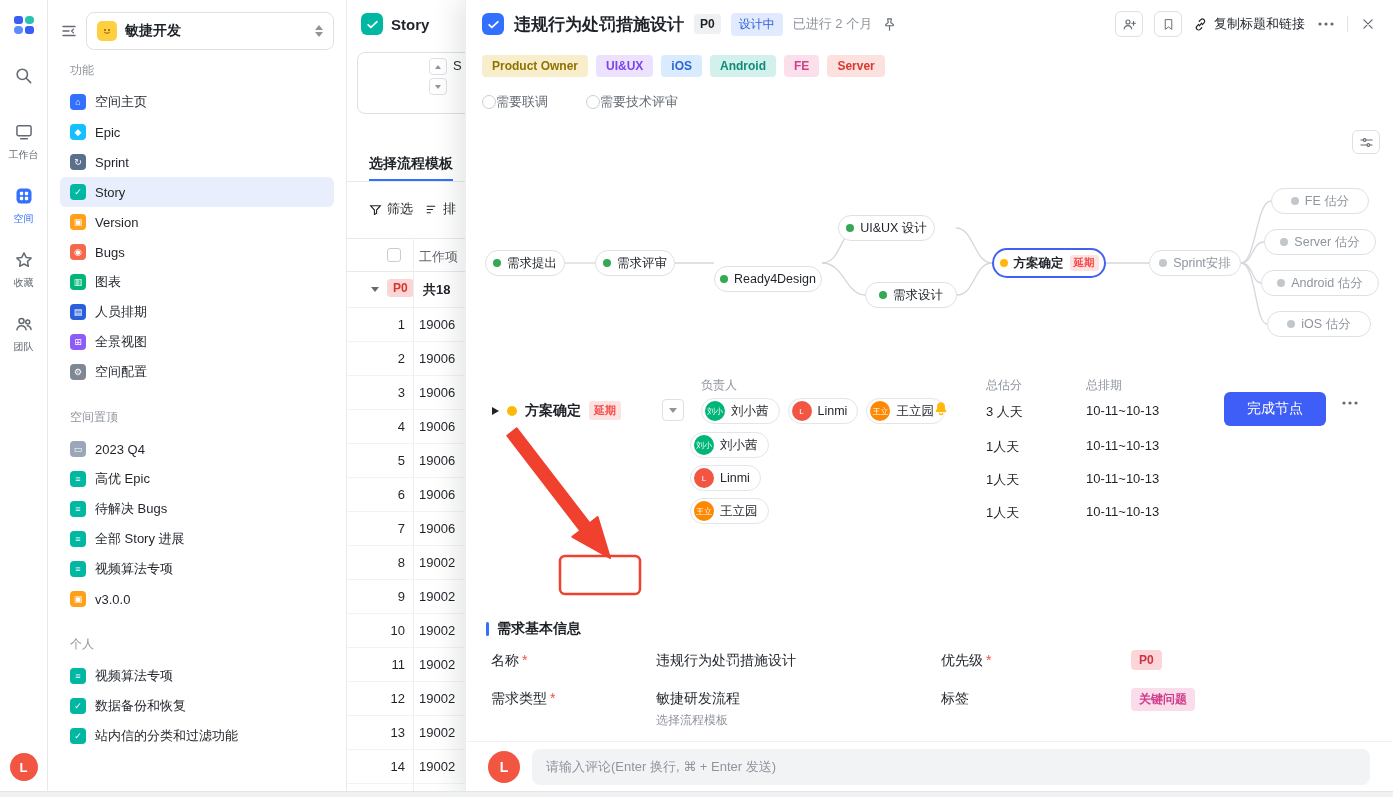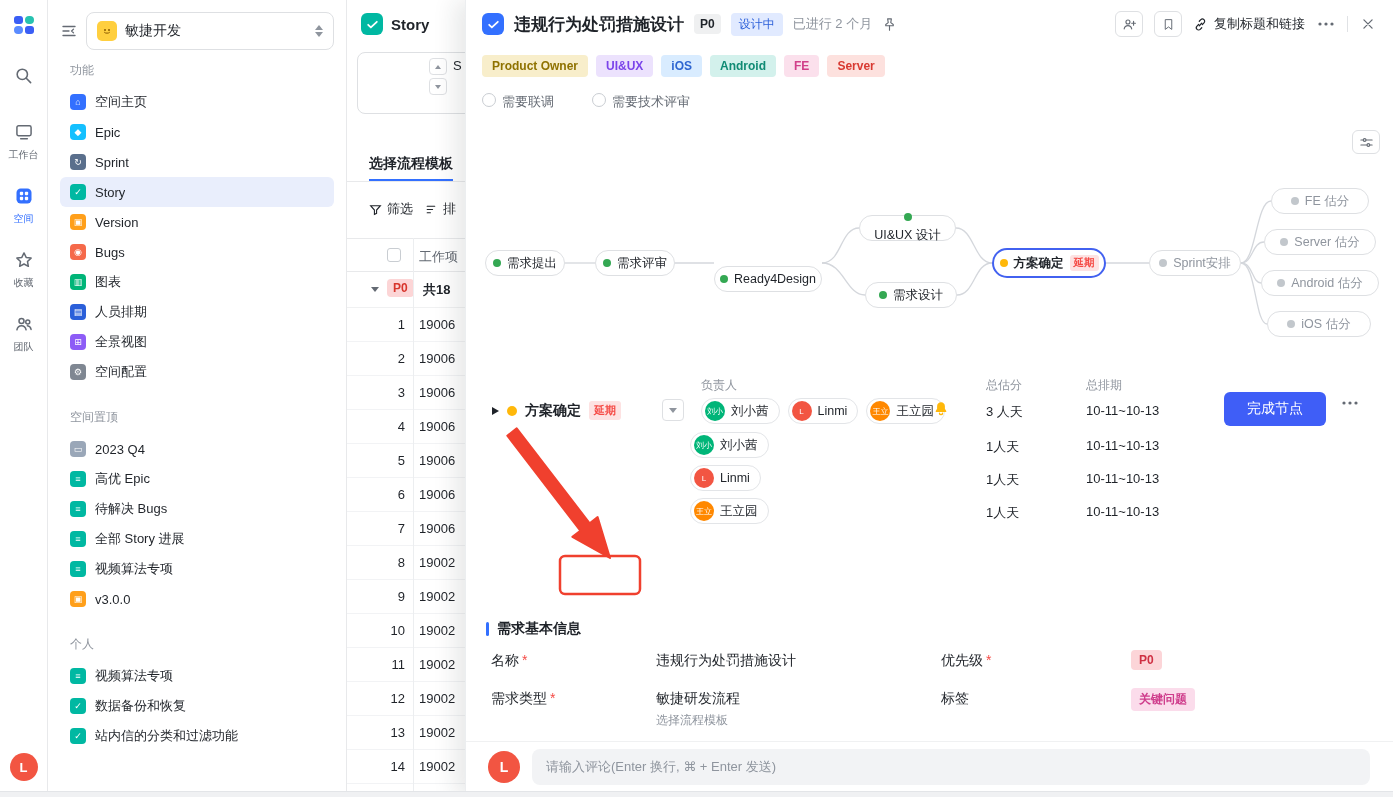--- a/index.html
+++ b/index.html
@@ -23,21 +23,21 @@
 
   
   .sidebar{position:absolute;left:48px;top:0;width:299px;height:100%;background:#fff;
     border-right:1px solid #e8e9eb;z-index:3;overflow:hidden;}
   .sb-head{display:flex;align-items:center;gap:8px;padding:12px 12px 0 12px;}
   .collapse-ic{color:#646a73;flex:none;display:flex;}
   .ws-box{flex:1;display:flex;align-items:center;gap:8px;border:1px solid #dee0e3;border-radius:8px;
     height:38px;padding:0 10px;background:#fff;}
   .ws-avatar{width:20px;height:20px;border-radius:5px;background:#ffcf3f;flex:none;
     display:flex;align-items:center;justify-content:center;}
-  .ws-name{font-size:14px;font-weight:400;flex:1;}
+  .ws-name{font-size:14px;font-weight:700;flex:1;}
   .ws-chevrons{display:flex;flex-direction:column;gap:2px;align-items:center;}
   .tri-up{width:0;height:0;border-left:4px solid transparent;border-right:4px solid transparent;border-bottom:5px solid #8f959e;}
   .tri-down{width:0;height:0;border-left:4px solid transparent;border-right:4px solid transparent;border-top:5px solid #8f959e;}
   .sb-section{padding:20px 12px 2px;}
   .sb-section:first-child{padding-top:12px;}
   .sb-title{font-size:12px;color:#8f959e;padding:0 10px 8px;}
   .sb-item{display:flex;align-items:center;gap:9px;height:30px;padding:0 10px;border-radius:6px;font-size:13px;}
   .sb-item.active{background:#e9eefc;}
   .sb-ic{width:16px;height:16px;border-radius:4px;color:#fff;font-size:9px;line-height:1;
     display:flex;align-items:center;justify-content:center;flex:none;}
@@ -87,21 +87,21 @@
   .pin-wrap{color:#646a73;display:flex;}
   .d-right{margin-left:auto;display:flex;align-items:center;gap:11px;}
   .hbtn{width:28px;height:26px;border:1px solid #dee0e3;border-radius:6px;display:flex;align-items:center;justify-content:center;color:#646a73;background:#fff;}
   .link-group{display:flex;align-items:center;gap:6px;font-size:13px;color:#1f2329;white-space:nowrap;}
   .more-btn{display:flex;align-items:center;padding:2px;}
   .divider-v{width:1px;height:16px;background:#e0e2e5;}
   .close-btn{display:flex;align-items:center;padding:2px;}
   .d-tags{display:flex;gap:8px;padding:7px 16px 0;}
   .tag{font-size:12px;font-weight:700;padding:4px 10px;border-radius:4px;white-space:nowrap;}
   .d-opts{display:flex;gap:38px;padding:16px 16px 0;}
-  .opt{display:flex;gap:6px;color:#646a73;font-size:13px;}
+  .opt{display:flex;align-items:center;gap:0;color:#646a73;font-size:13px;}
   .opt-circle{width:14px;height:14px;border-radius:50%;border:1.5px solid #c9cdd2;background:#fff;}
 
   
   .wf{position:absolute;left:0;top:126px;width:928px;height:238px;}
   .wf svg.conn{position:absolute;left:0;top:0;}
   .wf-settings{position:absolute;right:14px;top:4px;width:28px;height:24px;border:1px solid #dee0e3;border-radius:6px;
     background:#fff;display:flex;align-items:center;justify-content:center;color:#646a73;}
   .wf-node{position:absolute;height:26px;border:1px solid #dee0e3;border-radius:14px;background:#fff;
     display:flex;align-items:center;justify-content:center;gap:6px;font-size:12.5px;white-space:nowrap;}
   .wf-node.pending{color:#8f959e;}
@@ -541,21 +541,21 @@
             <span class="wf-lb" data-interactable="false">需求提出</span>
           </div>
           <div class="wf-node done" data-interactable="true" style="left: 129px; top: 124px; width: 80px;">
             <span class="wf-dot" data-interactable="false"></span>
             <span class="wf-lb" data-interactable="false">需求评审</span>
           </div>
           <div class="wf-node done" data-interactable="true" style="left: 248px; top: 140px; width: 108px;">
             <span class="wf-dot" data-interactable="false"></span>
             <span class="wf-lb" data-interactable="false">Ready4Design</span>
           </div>
-          <div class="wf-node done" data-interactable="true" style="left: 393px; top: 89px; width: 97px; flex-direction: column;">
+          <div class="wf-node done" data-interactable="true" style="left: 372px; top: 89px; width: 97px;">
             <span class="wf-dot" data-interactable="false"></span>
             <span class="wf-lb" data-interactable="false">UI&amp;UX 设计</span>
           </div>
           <div class="wf-node done" data-interactable="true" style="left: 399px; top: 156px; width: 92px;">
             <span class="wf-dot" data-interactable="false"></span>
             <span class="wf-lb" data-interactable="false">需求设计</span>
           </div>
           <div class="wf-node current" data-interactable="true" style="left: 526px; top: 122px; width: 114px;">
             <span class="wf-dot" data-interactable="false"></span>
             <span class="wf-lb" data-interactable="false">方案确定</span>

